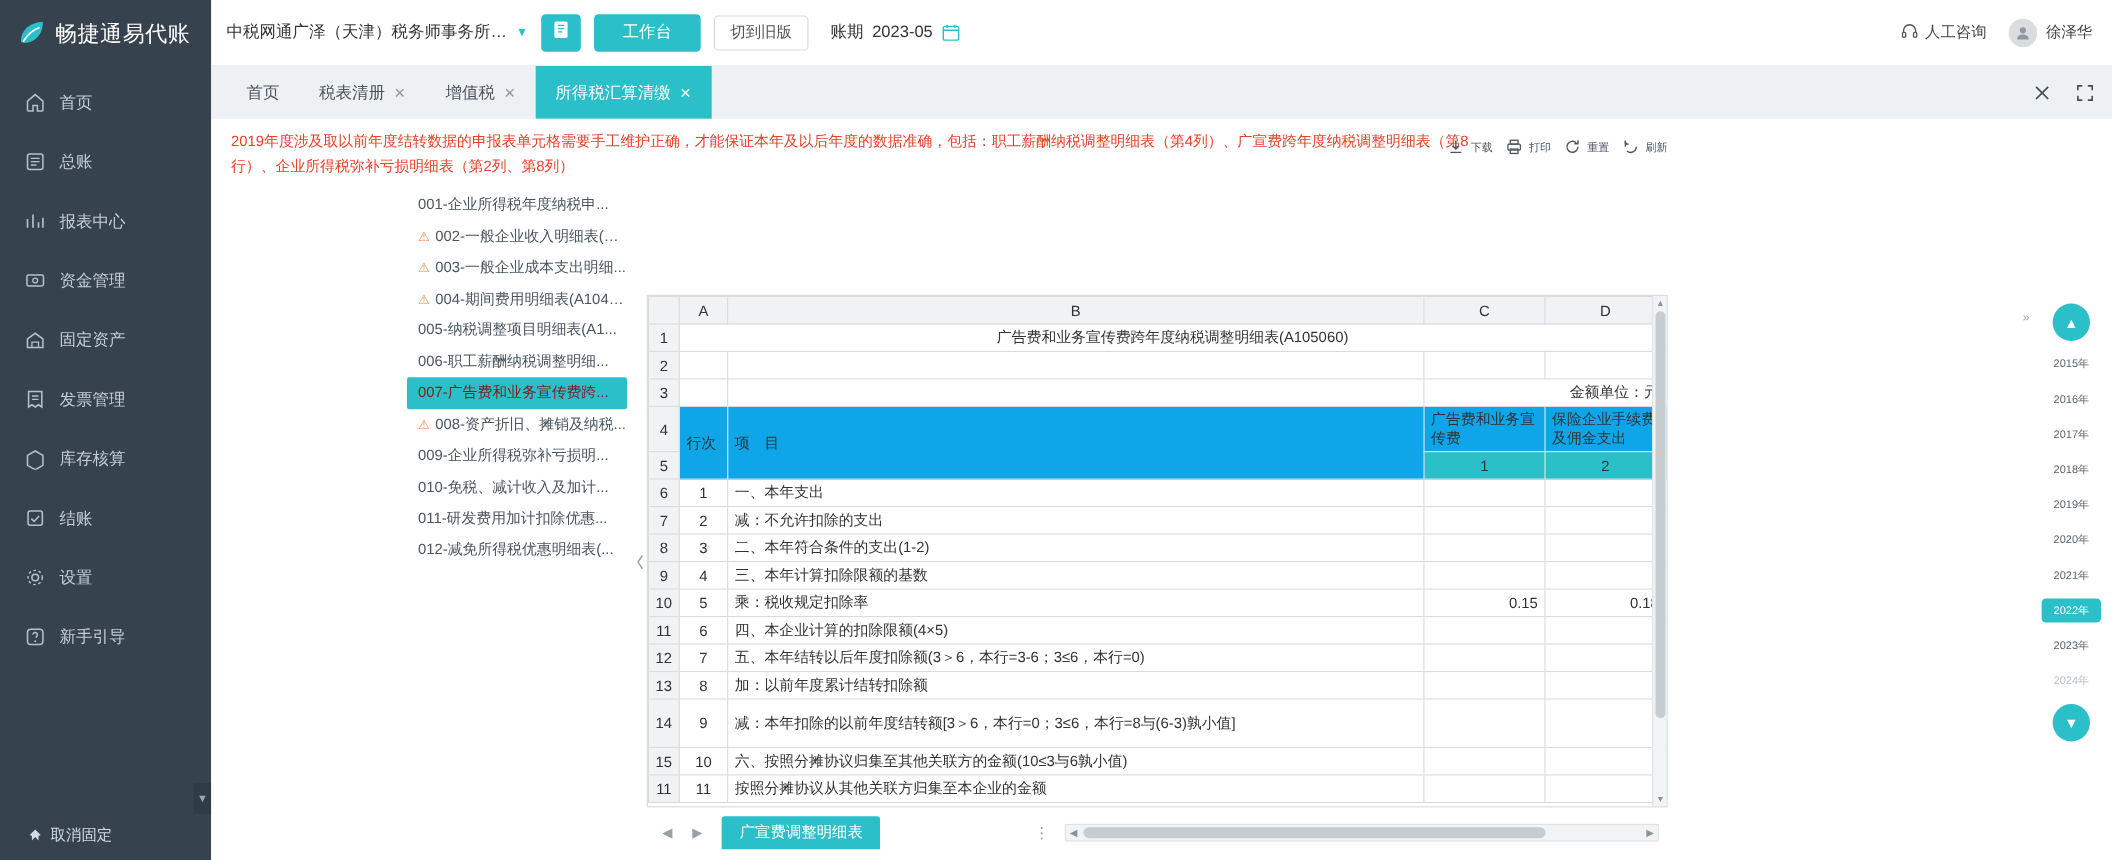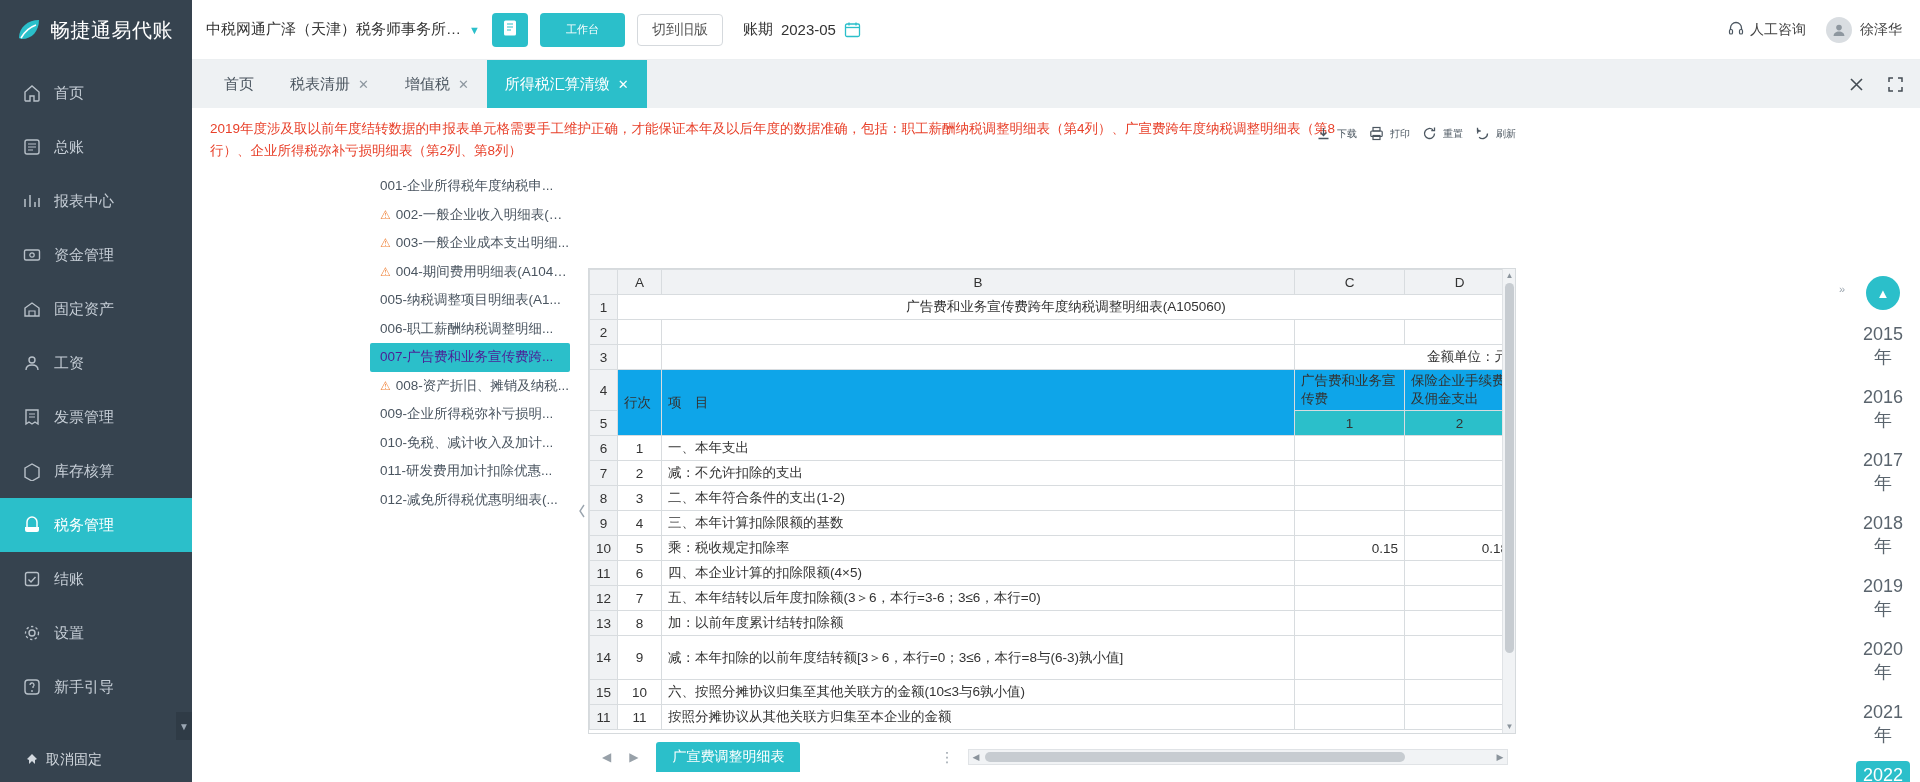--- a/index.html
+++ b/index.html
@@ -77,21 +77,21 @@
   .caret-down { color: #2bbfca; font-size: 11px; }
 
   .doc-button {
     width: 36px; height: 34px; background: #2bbfca; border-radius: 4px;
     display: flex; align-items: center; justify-content: center; cursor: pointer;
   }
   .doc-button svg { width: 18px; height: 18px; }
 
   .primary-btn {
     background: #2bbfca; color: #fff; border: none; border-radius: 4px;
-    height: 34px; padding: 0 26px; font-size: 11px; cursor: pointer;
+    height: 34px; padding: 0 26px; font-size: 15px; cursor: pointer;
     font-family: "Liberation Sans", sans-serif;
   }
   .ghost-btn {
     background: #fff; color: #555; border: 1px solid #d5d9dd; border-radius: 4px;
     height: 32px; padding: 0 14px; font-size: 14px; cursor: pointer;
     font-family: "Liberation Sans", sans-serif;
   }
   .period { display: flex; align-items: center; gap: 8px; font-size: 15px; color: #333; margin-left: 8px; }
   .period .label { color: #333; }
   .period .value { color: #333; }
@@ -145,21 +145,21 @@
   .formlist {
     position: absolute; left: 178px; top: 64px; width: 200px; height: 520px;
     overflow: hidden;
     font-size: 13.5px; color: #4a5560;
   }
   .form-item {
     height: 28.5px; display: flex; align-items: center; gap: 5px;
     padding-left: 10px; white-space: nowrap; cursor: pointer;
   }
   .form-item .txt { overflow: hidden; text-overflow: ellipsis; }
-  .form-item.active { background: #2bbfca; color: #4c1d95; border-radius: 2px; }
+  .form-item.active { background: #2bbfca; color: #7f1d1d; border-radius: 2px; }
   .warn-ico { color: #f0833a; font-size: 12px; flex: none; }
   .collapse-handle {
     position: absolute; left: 383px; top: 386px; width: 14px; height: 34px;
     display: flex; align-items: center; justify-content: center;
     color: #9aa4ae; font-size: 12px; cursor: pointer;
   }
 
   
   .sheet-wrap {
     position: absolute; left: 396px; top: 160px; right: 404px; bottom: 48px;
@@ -224,21 +224,21 @@
     position: absolute; right: 0; top: 160px; width: 74px; bottom: 0;
     background: #ffffff; display: flex; flex-direction: column; align-items: center;
     padding-top: 8px; gap: 10px;
   }
   .round-btn {
     width: 34px; height: 34px; border-radius: 50%; background: #2bbfca;
     color: #fff; display: flex; align-items: center; justify-content: center;
     font-size: 13px; cursor: pointer; flex: none;
   }
   .year {
-    font-size: 18px; color: #5a646d; padding: 4px 0; width: 54px; text-align: center;
+    font-size: 10px; color: #5a646d; padding: 4px 0; width: 54px; text-align: center;
     cursor: pointer; flex: none;
   }
   .year.active { background: #2bbfca; color: #fff; border-radius: 4px; }
   .year.dim { color: #b9c0c6; }
   .rail-collapse {
     position: absolute; left: -10px; top: 8px; width: 12px; height: 26px;
     color: #9aa4ae; font-size: 11px; display: flex; align-items: center; justify-content: center;
   }
 </style>
 </head>
@@ -297,51 +297,33 @@
             <svg viewBox="0 0 20 20">
               <path d="M3 17V9l7-5 7 5v8z" fill="none" stroke="#c6ced6" stroke-width="1.4"></path>
               <path d="M7 17v-5h6v5" fill="none" stroke="#c6ced6" stroke-width="1.2"></path>
             </svg>
           </span>
         <span>固定资产</span>
       </div>
       <div class="nav-item">
         <span class="nav-ico">
             <svg viewBox="0 0 20 20">
-              <circle cx="10" cy="7" r="3" fill="none" stroke="#c6ced6" stroke-width="1.4"></circle>
-              <path d="M4 17c0-3.3 2.7-5 6-5s6 1.7 6 5" fill="none" stroke="#c6ced6" stroke-width="1.4"></path>
-            </svg>
-          </span>
-        <span>工资</span>
-      </div>
-      <div class="nav-item">
-        <span class="nav-ico">
-            <svg viewBox="0 0 20 20">
               <path d="M4 3h12v14l-3-2-3 2-3-2-3 2z" fill="none" stroke="#c6ced6" stroke-width="1.4"></path>
               <path d="M7 7h6M7 10h6" stroke="#c6ced6" stroke-width="1.2"></path>
             </svg>
           </span>
         <span>发票管理</span>
       </div>
       <div class="nav-item">
         <span class="nav-ico">
             <svg viewBox="0 0 20 20">
               <path d="M3 7l7-4 7 4v9l-7 4-7-4z" fill="none" stroke="#c6ced6" stroke-width="1.4"></path>
             </svg>
           </span>
         <span>库存核算</span>
-      </div>
-      <div class="nav-item active">
-        <span class="nav-ico">
-            <svg viewBox="0 0 20 20">
-              <path d="M3 12h14v3a2 2 0 01-2 2H5a2 2 0 01-2-2z" fill="#ffffff"></path>
-              <path d="M5 12V7a5 5 0 0110 0v5" fill="none" stroke="#ffffff" stroke-width="1.5"></path>
-            </svg>
-          </span>
-        <span>税务管理</span>
       </div>
       <div class="nav-item">
         <span class="nav-ico">
             <svg viewBox="0 0 20 20">
               <rect x="3.5" y="3.5" width="13" height="13" rx="2" fill="none" stroke="#c6ced6" stroke-width="1.4"></rect>
               <path d="M6.5 10.5l2.5 2.5 4.5-5" stroke="#c6ced6" stroke-width="1.4" fill="none"></path>
             </svg>
           </span>
         <span>结账</span>
       </div>

